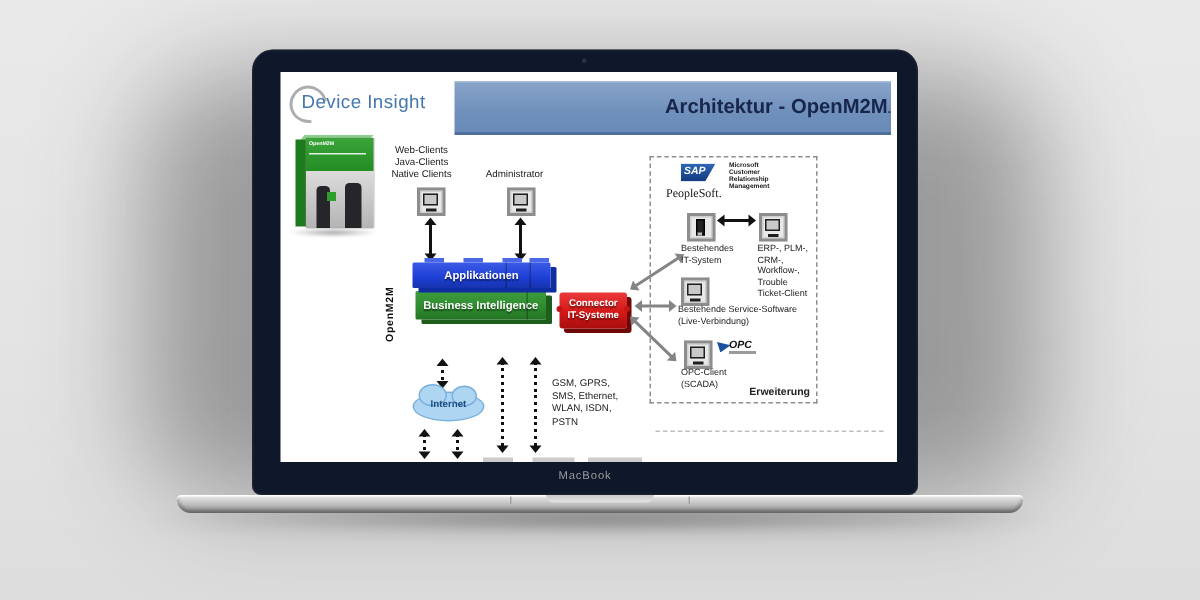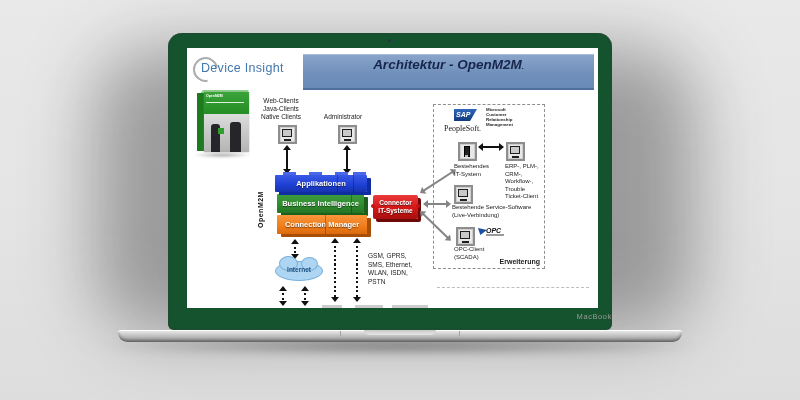--- a/index.html
+++ b/index.html
@@ -5,40 +5,40 @@
   html,body{margin:0;padding:0;width:800px;height:400px;overflow:hidden;
     font-family:"Liberation Sans", sans-serif;
     background:linear-gradient(180deg,#e9e9e9 0%,#e4e4e4 55%,#dddddd 100%);}
   .abs{position:absolute;}
 
   
   .big-shadow{left:95px;top:48px;width:600px;height:285px;background:rgba(35,35,35,.38);
     filter:blur(35px);border-radius:60px;}
   .ground-shadow{left:90px;top:338px;width:620px;height:16px;
     background:radial-gradient(ellipse at center,rgba(0,0,0,.45) 0%,rgba(0,0,0,0) 70%);filter:blur(5px);}
-  .bezel{left:168px;top:33px;width:444px;height:297px;background:#14532d;
+  .bezel{left:168px;top:33px;width:444px;height:297px;background:#0f172a;
     border-radius:14px 14px 6px 6px;box-shadow:inset 0 0 2px #3a3a3a;}
   .webcam{left:220px;top:6px;width:3px;height:3px;border-radius:50%;background:#2c3340;}
   .screen{left:19px;top:15px;width:411px;height:260px;background:#ffffff;overflow:hidden;}
-  .brand{left:0;bottom:9px;width:100%;text-align:right;color:#9b9b9b;font-size:7.5px;letter-spacing:.6px;}
+  .brand{left:0;bottom:9px;width:100%;text-align:center;color:#9b9b9b;font-size:7.5px;letter-spacing:.6px;}
   .base{left:118px;top:330px;width:564px;height:12px;border-radius:3px 3px 10px 10px;
     background:linear-gradient(180deg,#efefef 0%,#c4c4c4 45%,#939393 100%);
     box-shadow:inset 0 1px 0 #ffffff,inset 0 -2px 3px rgba(0,0,0,.35);}
   .notch{left:50%;transform:translateX(-50%);top:0;width:72px;height:5px;
     background:linear-gradient(180deg,#c9c9c9,#e4e4e4);border-radius:0 0 7px 7px;}
   .base-seam{top:1px;width:1px;height:5px;background:#a3a3a3;}
 
   
   .logo-arc{left:6px;top:9px;width:21px;height:21px;border:2px solid #abadaf;border-radius:50%;
     border-right-color:transparent;transform:rotate(35deg);}
   .logo-text{left:14px;top:13px;font-size:12.5px;letter-spacing:.3px;color:#4377ad;}
   .titlebar{left:116px;top:6px;width:291px;height:34px;
     background:linear-gradient(180deg,#8aa5ca 0%,#7191bc 55%,#688ab7 100%);
     border-bottom:2px solid #4f6f9c;box-shadow:inset 0 1px 0 #aabdd9;}
-  .title{width:100%;text-align:center;line-height:22px;font-size:13.5px;font-weight:bold;color:#17264a;font-style:italic;}
+  .title{width:100%;text-align:right;line-height:33px;font-size:13.5px;font-weight:bold;color:#17264a;}
   .title .sub{font-size:8px;}
 
   
   .prodbox{left:10px;top:42px;width:52px;height:66px;}
   .pb-top{left:4px;top:0;width:46px;height:5px;background:#8cd08c;transform:skewX(-38deg);}
   .pb-side{left:0;top:3px;width:7px;height:58px;background:#1e7a1e;}
   .pb-front{left:7px;top:2px;width:45px;height:60px;background:#ffffff;box-shadow:0 0 1px #888;}
   .pb-band{left:0;top:0;width:100%;height:22px;background:linear-gradient(180deg,#3aa43a,#238c23);}
   .pb-band-t{left:2px;top:2px;width:200%;font-size:7px;color:#fff;font-weight:bold;
     transform:scale(.5);transform-origin:left top;white-space:nowrap;}
@@ -186,24 +186,20 @@
 
     <div class="abs vert-label" style="left:70px;top:134px;width:12px;height:56px;">OpenM2M</div>
     <div class="abs blk blk-bi" style="left:90px;top:146px;width:87px;height:19px;">
       <span>Business Intelligence</span>
       <i class="seam" style="left:74px;"></i>
     </div>
     <div class="abs blk blk-app" style="left:88px;top:127px;width:92px;height:17px;">
       <span>Applikationen</span>
       <i class="seam" style="left:62px;"></i><i class="seam" style="left:78px;"></i>
     </div>
-    <div class="abs blk blk-cm" style="left:90px;top:167px;width:90px;height:19px;">
-      <span>Connection Manager</span>
-      <i class="seam" style="left:48px;"></i>
-    </div>
     <div class="abs connector" style="left:186px;top:147px;width:45px;height:20px;">
       <div>Connector</div>
       <div>IT-Systeme</div>
     </div>
 
     <div class="abs varr dotted" style="left:104px;top:191px;height:20px;">
         <i class="ah up"></i>
         <i class="ln"></i>
         <i class="ah dn"></i>
       </div>

